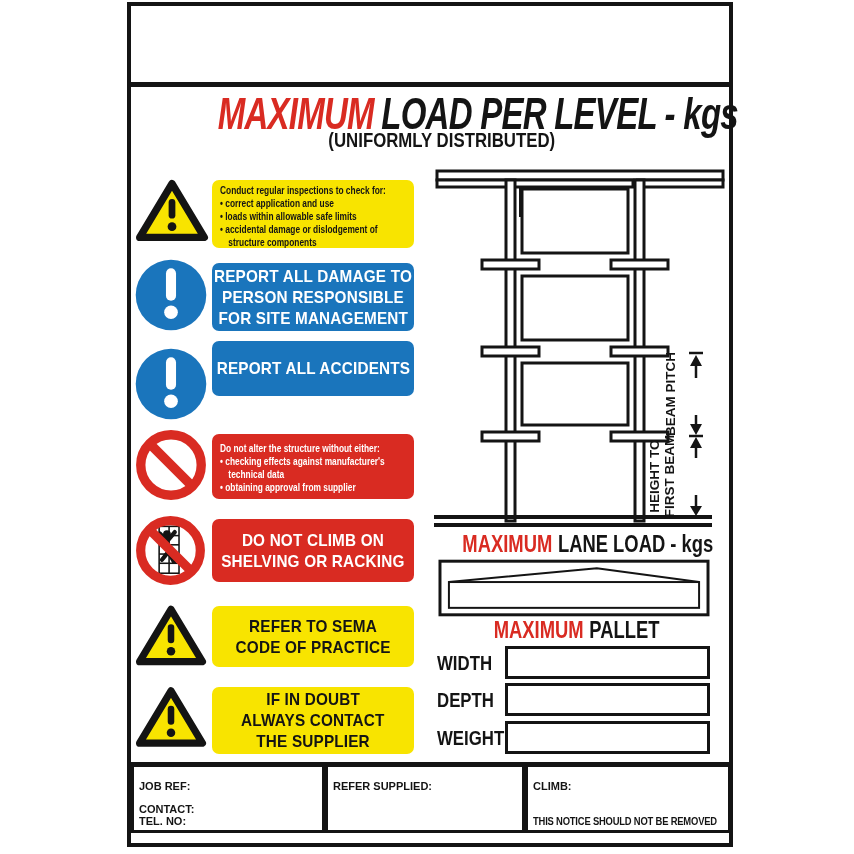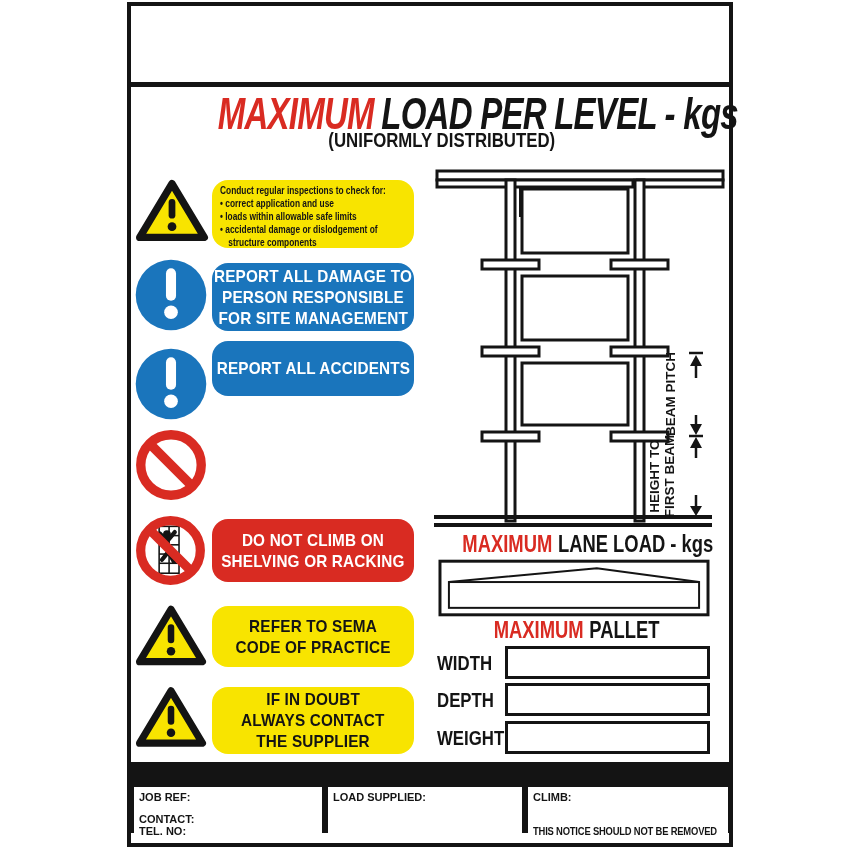--- a/index.html
+++ b/index.html
@@ -14,21 +14,21 @@
 
   
   .title{position:absolute;top:2px;left:0;right:0;text-align:center;white-space:nowrap;font-style:italic;}
   .title .inner{display:inline-block;font-size:44px;letter-spacing:-1px;transform:scaleX(.75);transform-origin:50% 50%;}
   .title .red{color:var(--red);margin-right:10px;}
   .subtitle{position:absolute;top:41px;left:0;right:0;text-align:center;white-space:nowrap;margin-left:24px;}
   .subtitle .inner{display:inline-block;font-size:21px;transform:scaleX(.8);}
 
   
   .icon{position:absolute;left:4px;width:74px;}
-  .panel{position:absolute;left:81px;width:202px;border-radius:16px;}
+  .panel{position:absolute;left:81px;width:202px;border-radius:7px;}
   .panel.small{padding:4px 0 0 8px;}
   .small-lines{transform:scaleX(.76);transform-origin:0 50%;}
   .small-lines div{white-space:nowrap;font-size:11px;line-height:13px;}
   .small-lines .cont{padding-left:11px;}
   .panel.big{display:flex;flex-direction:column;justify-content:center;align-items:center;text-align:center;}
   .panel.big div{white-space:nowrap;font-size:17px;line-height:21px;transform:scaleX(.9);letter-spacing:.2px;}
   .bg-yellow{background:var(--yellow);color:var(--ink);}
   .bg-blue{background:var(--blue);color:#fff;}
   .bg-red{background:var(--red);color:#fff;}
 
@@ -39,21 +39,21 @@
   .heading .red{color:var(--red);margin-right:7px;}
   .lane-heading{top:444px;}
   .pallet-heading{top:530px;}
   .lane-svg{position:absolute;left:307px;top:472px;width:272px;height:58px;}
   .field-row{position:absolute;left:306px;width:276px;height:33px;}
   .field-label{position:absolute;left:0;top:0;height:33px;line-height:33px;font-size:21px;transform:scaleX(.8);transform-origin:0 50%;}
   .field-box{position:absolute;left:68px;top:0;width:205px;height:33px;border:3px solid var(--ink);background:#fff;}
   .row-width{top:559px;} .row-depth{top:596px;} .row-weight{top:634px;}
 
   
-  .fbox{position:absolute;top:20px;height:53px;background:#fff;color:var(--ink);font-size:11px;padding:4px 5px;}
+  .fbox{position:absolute;top:0;height:63px;background:#fff;color:var(--ink);font-size:11px;padding:13px 5px;}
   .fbox1{left:3px;width:188px;}
   .fbox2{left:197px;width:194px;}
   .fbox3{left:397px;width:200px;}
   .fbox .bottom{position:absolute;left:5px;bottom:3px;}
   .notice{white-space:nowrap;font-size:10px;letter-spacing:-.2px;transform:scaleX(.94);transform-origin:0 50%;} .stroke-red{stroke:var(--red);}
   .fill-blue{fill:var(--blue);} .fill-yellow{fill:var(--yellow);}
   .fill-ink{fill:var(--ink);} .stroke-ink{stroke:var(--ink);}
   svg text{font-family:"Liberation Sans",sans-serif;}
 </style>
 </head>
@@ -113,20 +113,28 @@
       <div class="panel big bg-blue" style="top:254px;height:55px">
         <div>REPORT ALL ACCIDENTS</div>
       </div>
 
       <div class="icon" style="top:342px">
         <svg viewBox="0 0 100 100" width="72" height="72">
           <circle cx="50" cy="50" r="50" fill="#fff"></circle>
           <circle cx="50" cy="50" r="42" fill="#fff" class="stroke-red" stroke-width="13"></circle>
           <line x1="21" y1="21" x2="79" y2="79" class="stroke-red" stroke-width="13"></line>
         </svg>
+      </div>
+      <div class="panel small bg-red" style="top:347px;height:65px;padding-top:8px">
+        <div class="small-lines">
+          <div>Do not alter the structure without either:</div>
+          <div>• checking effects against manufacturer's</div>
+          <div class="cont">technical data</div>
+          <div>• obtaining approval from supplier</div>
+        </div>
       </div>
 
       <div class="icon" style="top:428px">
         <svg viewBox="0 0 100 100" width="71" height="71">
           <circle cx="50" cy="50" r="50" fill="#fff"></circle>
           <g class="stroke-ink" stroke-width="2.2" fill="none">
             <rect x="34" y="16" width="28" height="66"></rect>
             <line x1="34" y1="29" x2="62" y2="29"></line>
               <line x1="34" y1="42" x2="62" y2="42"></line>
             <line x1="34" y1="55" x2="62" y2="55"></line>
@@ -253,21 +261,21 @@
 
     <div class="footer">
       <div class="fbox fbox1">
         <div>JOB REF:</div>
         <div class="bottom">
           <div>CONTACT:</div>
           <div>TEL. NO:</div>
         </div>
       </div>
       <div class="fbox fbox2">
-        <div>LOAD SUPPLIED:</div>
+        <div>REFER SUPPLIED:</div>
       </div>
       <div class="fbox fbox3">
         <div>CLIMB:</div>
         <div class="bottom notice">THIS NOTICE SHOULD NOT BE REMOVED</div>
       </div>
     </div>
 
   </div>
 </div>
 

